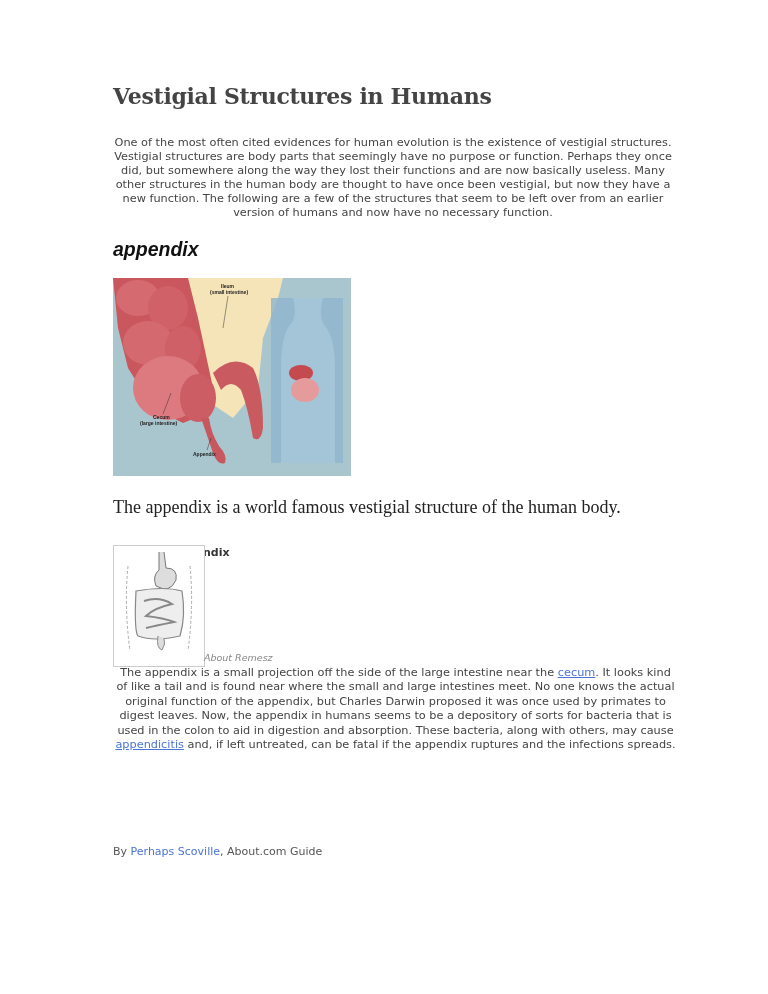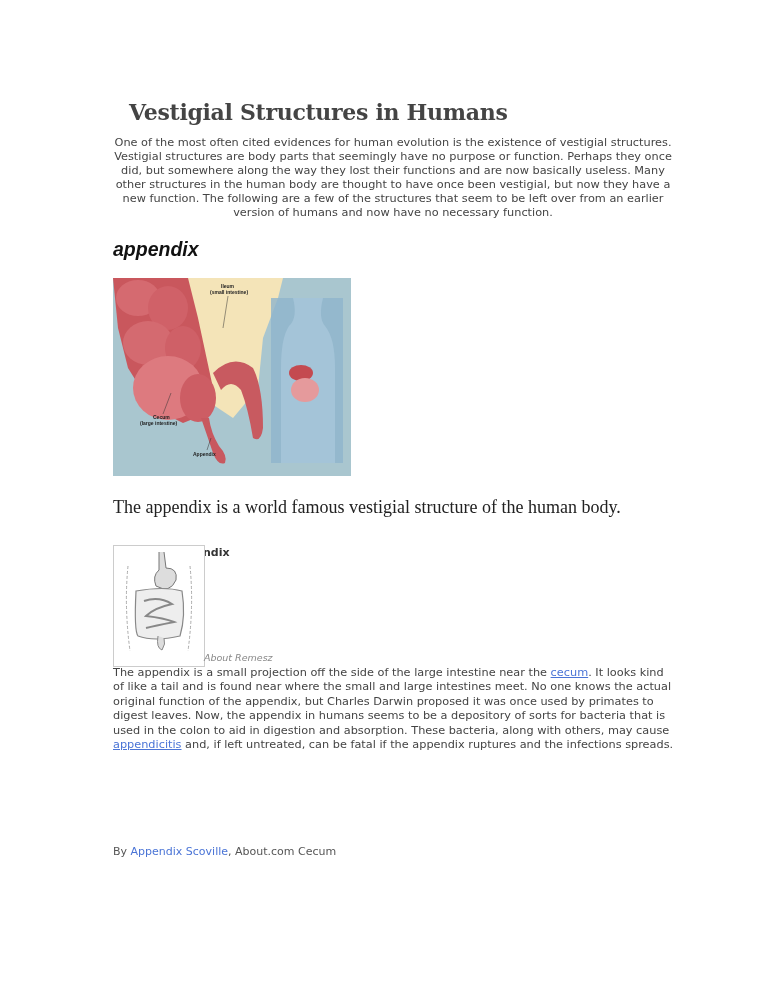--- a/index.html
+++ b/index.html
@@ -1,20 +1,20 @@
 <!DOCTYPE html>
 <html><head>
   <meta charset="utf-8">
   <style>
     html, body { margin: 0; padding: 0; background: #ffffff; }
     body { width: 768px; height: 994px; position: relative; overflow: hidden; }
     .title {
       position: absolute; left: 113px; top: 83px;
       font-family: "DejaVu Serif", serif; font-weight: bold; font-size: 22px;
-      color: #444444; margin: 16px; letter-spacing: -0.3px; white-space: nowrap;
+      color: #444444; margin: 0; letter-spacing: -0.3px; white-space: nowrap;
     }
     .intro {
       position: absolute; left: 113px; top: 136px; width: 560px;
       font-family: "DejaVu Sans", sans-serif; font-size: 11.3px; line-height: 14px;
       color: #444444; margin: 0; text-align: center;
     }
     .section-heading {
       position: absolute; left: 113px; top: 238px;
       font-family: "Liberation Sans", sans-serif; font-weight: bold; font-style: italic;
       font-size: 19.5px; color: #111111; margin: 0;
@@ -35,21 +35,21 @@
       position: absolute; left: 113px; top: 545px; width: 90px; height: 120px;
       border: 1px solid #cccccc; background: #ffffff;
     }
     .credit {
       position: absolute; left: 204px; top: 652px;
       font-family: "DejaVu Sans", sans-serif; font-style: italic; font-size: 9.5px; color: #888888;
     }
     .body-para {
       position: absolute; left: 113px; top: 666px; width: 565px;
       font-family: "DejaVu Sans", sans-serif; font-size: 11.3px; line-height: 14.4px;
-      color: #444444; margin: 0;
+      color: #444444; margin: 0; text-align: center;
     }
     a.link { color: #4a74d6; text-decoration: underline; }
     .byline {
       position: absolute; left: 113px; top: 845px;
       font-family: "DejaVu Sans", sans-serif; font-size: 11px; color: #555555; margin: 0;
     }
     .byline a { color: #4a74d6; text-decoration: none; }
     .lbl { font-family: "Liberation Sans", sans-serif; font-size: 5px; font-weight: bold; fill: #222; }
   </style>
 </head>
@@ -100,13 +100,13 @@
     <path d="M45 6 L45 24 Q38 30 42 40 Q56 48 62 34 Q64 22 52 22 L50 6" stroke="#777" fill="#ddd" stroke-width="1"></path>
     <path d="M22 45 Q20 85 24 90 Q40 96 66 90 Q72 70 68 45 Q50 40 22 45 Z" stroke="#888" fill="#eee" stroke-width="1.2"></path>
     <path d="M30 55 Q45 50 58 58 Q40 62 32 70 Q50 72 60 76 Q40 80 32 82" stroke="#888" fill="none" stroke-width="2"></path>
     <path d="M44 90 Q42 102 48 104 Q52 98 50 92" stroke="#888" fill="#ddd" stroke-width="1"></path>
   </svg>
 </div>
 <span class="credit">About Remesz</span>
 
 <p class="body-para"><span>The appendix is a small projection off the side of the large intestine near the </span><a class="link" href="#">cecum</a><span>. It looks kind of like a tail and is found near where the small and large intestines meet. No one knows the actual original function of the appendix, but Charles Darwin proposed it was once used by primates to digest leaves. Now, the appendix in humans seems to be a depository of sorts for bacteria that is used in the colon to aid in digestion and absorption. These bacteria, along with others, may cause </span><a class="link" href="#">appendicitis</a><span> and, if left untreated, can be fatal if the appendix ruptures and the infections spreads.</span></p>
 
-<p class="byline"><span>By </span><a href="#">Appendix Scoville</a><span>, About.com Cecum</span></p>
+<p class="byline"><span>By </span><a href="#">Perhaps Scoville</a><span>, About.com Guide</span></p>
 
 </body></html>

